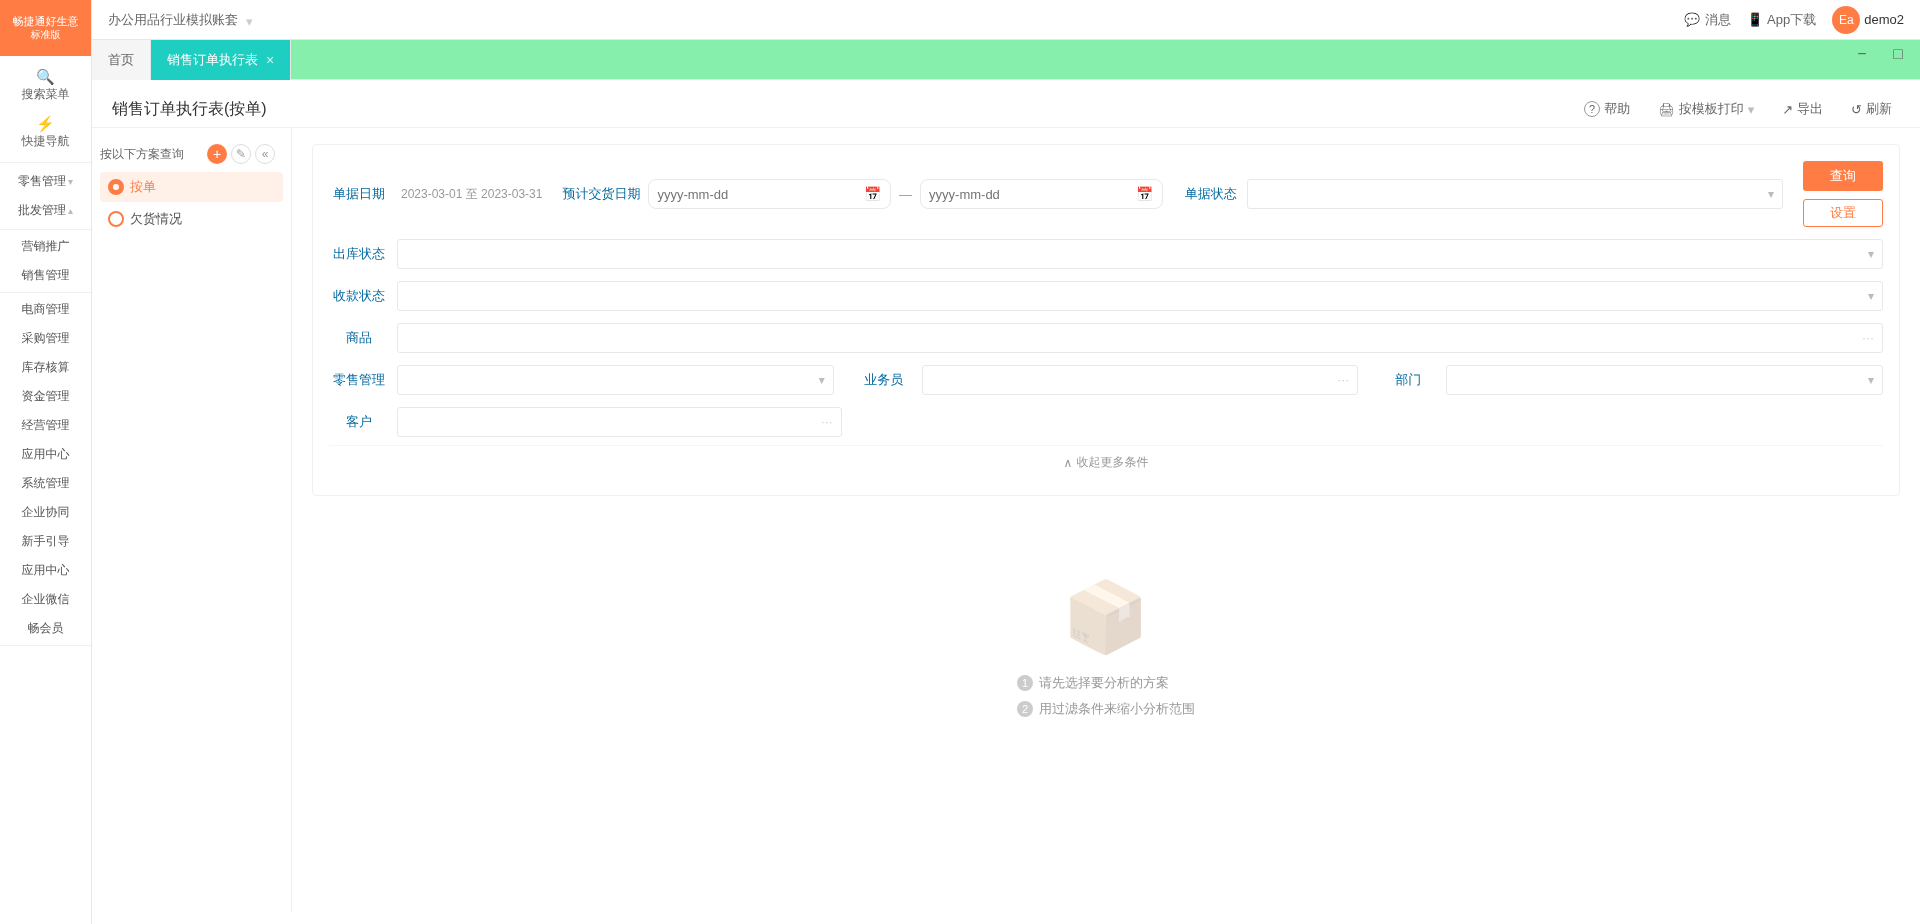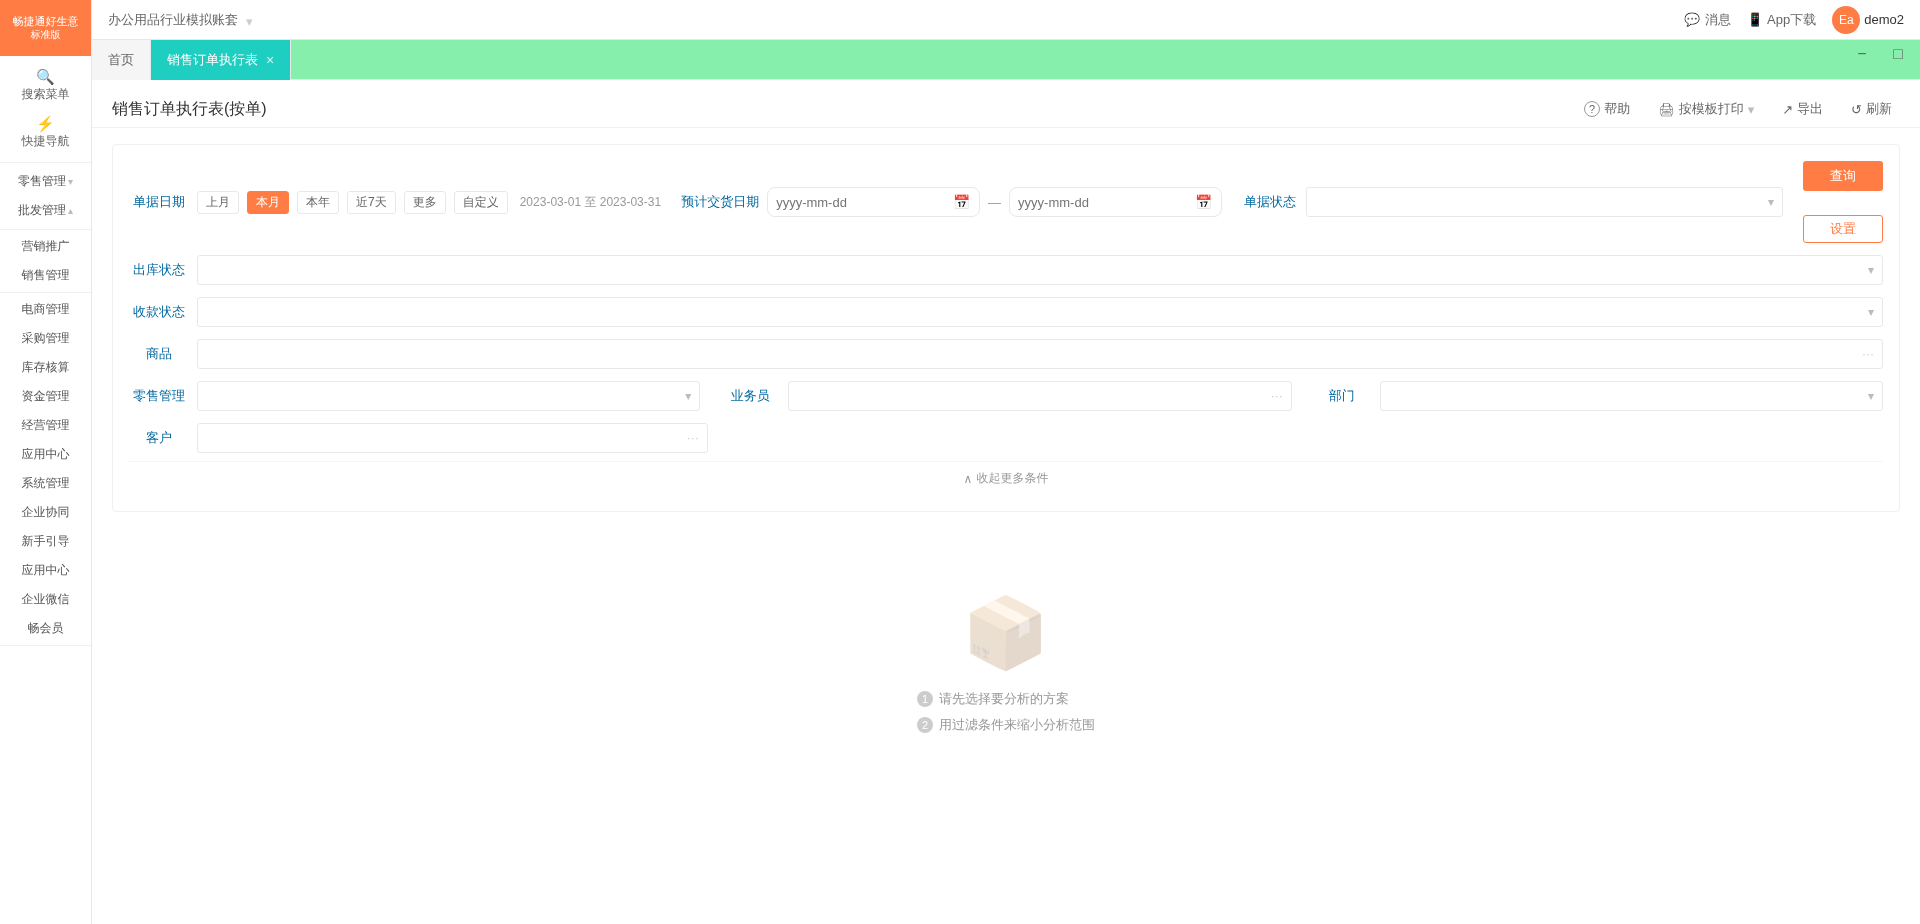--- a/index.html
+++ b/index.html
@@ -62,21 +62,21 @@
     .filter-date-group { display: flex; align-items: center; gap: 8px; }
     .date-btn { padding: 2px 8px; border-radius: 3px; border: 1px solid #e8e8e8; background: #fff; font-size: 12px; color: #666; cursor: pointer; }
     .date-btn.active { background: #ff7c44; color: #fff; border-color: #ff7c44; }
     .filter-field { flex: 1; display: flex; align-items: center; height: 30px; border: 1px solid #e8e8e8; border-radius: 3px; padding: 0 8px; background: #fff; justify-content: space-between; }
     .filter-field-placeholder { color: #ccc; font-size: 13px; }
     .dropdown-arrow { color: #bbb; font-size: 12px; }
     .collapse-btn { display: flex; align-items: center; justify-content: center; width: 100%; padding: 8px 0; color: #999; font-size: 12px; cursor: pointer; border-top: 1px solid #f5f5f5; margin-top: 4px; }
 
     
     .query-btn { background: #ff7c44; color: #fff; border: none; padding: 6px 20px; border-radius: 3px; font-size: 13px; cursor: pointer; display: block; width: 80px; }
-    .setting-btn { background: #fff; color: #ff7c44; border: 1px solid #ff7c44; padding: 4px 16px; border-radius: 3px; font-size: 13px; cursor: pointer; display: block; width: 80px; margin-top: 20px; }
+    .setting-btn { background: #fff; color: #ff7c44; border: 1px solid #ff7c44; padding: 4px 16px; border-radius: 3px; font-size: 13px; cursor: pointer; display: block; width: 80px; margin-top: 4px; }
     .btn-group { display: flex; flex-direction: column; align-items: flex-end; gap: 4px; flex-shrink: 0; }
 
     
     .empty-state { display: flex; flex-direction: column; align-items: center; justify-content: center; padding: 80px 0; }
     .empty-hint { display: flex; align-items: center; gap: 6px; color: #999; font-size: 13px; }
     .hint-num { width: 16px; height: 16px; border-radius: 50%; background: #ccc; color: #fff; font-size: 11px; display: flex; align-items: center; justify-content: center; flex-shrink: 0; }
     .date-input-wrap { display: flex; align-items: center; gap: 4px; flex: 1; height: 30px; border: 1px solid #e8e8e8; border-radius: 8px; padding: 0 8px; background: #fff; }
     .date-input-wrap input { border: none; outline: none; font-size: 13px; color: #999; width: 100%; background: transparent; }
     .top-left-header { display: flex; align-items: center; gap: 4px; padding: 4px 8px 8px 0; }
   </style>
@@ -217,37 +217,49 @@
         </div>
         <div class="header-btn">
           <span>↺</span>
           <span>刷新</span>
         </div>
       </div>
     </div>
 
     <div class="content-body">
 
+      <div class="left-panel">
+        <div class="top-left-header">
+          <span style="font-size:12px;color:#666;">按以下方案查询</span>
+          <div style="margin-left:auto;display:flex;gap:4px;">
+            <button class="left-panel-action-btn">+</button>
+            <button class="left-panel-action-btn secondary" style="font-size:12px;">✎</button>
+            <button class="left-panel-action-btn secondary" style="font-size:12px;">«</button>
+          </div>
+        </div>
+        <div class="left-panel-item active">
+          <span style="width:16px;height:16px;border-radius:50%;border:2px solid #ff7c44;background:#ff7c44;display:inline-flex;align-items:center;justify-content:center;margin-right:6px;flex-shrink:0;">
+            <span style="width:6px;height:6px;border-radius:50%;background:#fff;"></span>
+          </span>
+          <span>按单</span>
+        </div>
+        <div class="left-panel-item">
+          <span style="width:16px;height:16px;border-radius:50%;border:2px solid #ff7c44;background:#fff;display:inline-flex;align-items:center;justify-content:center;margin-right:6px;flex-shrink:0;"></span>
+          <span>欠货情况</span>
+        </div>
+      </div>
 
       <div class="right-panel">
 
         <div class="filter-area">
 
           <div style="display:flex;align-items:center;gap:20px;margin-bottom:12px;">
 
             <div style="display:flex;align-items:center;gap:8px;">
               <span class="filter-label">单据日期</span>
-              <div class="filter-date-group">
-                <button class="date-btn">上月</button>
-                <button class="date-btn active">本月</button>
-                <button class="date-btn">本年</button>
-                <button class="date-btn">近7天</button>
-                <button class="date-btn">更多</button>
-                <button class="date-btn">自定义</button>
-              </div>
               <span style="font-size:12px;color:#999;margin-left:4px;">2023-03-01 至 2023-03-31</span>
             </div>
 
             <div style="display:flex;align-items:center;gap:8px;flex:1;">
               <span class="filter-label" style="min-width:72px;">预计交货日期</span>
               <div class="date-input-wrap" style="flex:1;">
                 <input type="text" placeholder="yyyy-mm-dd" style="">
                 <span style="color:#ff7c44;font-size:14px;">📅</span>
               </div>
               <span style="color:#999;">—</span>

